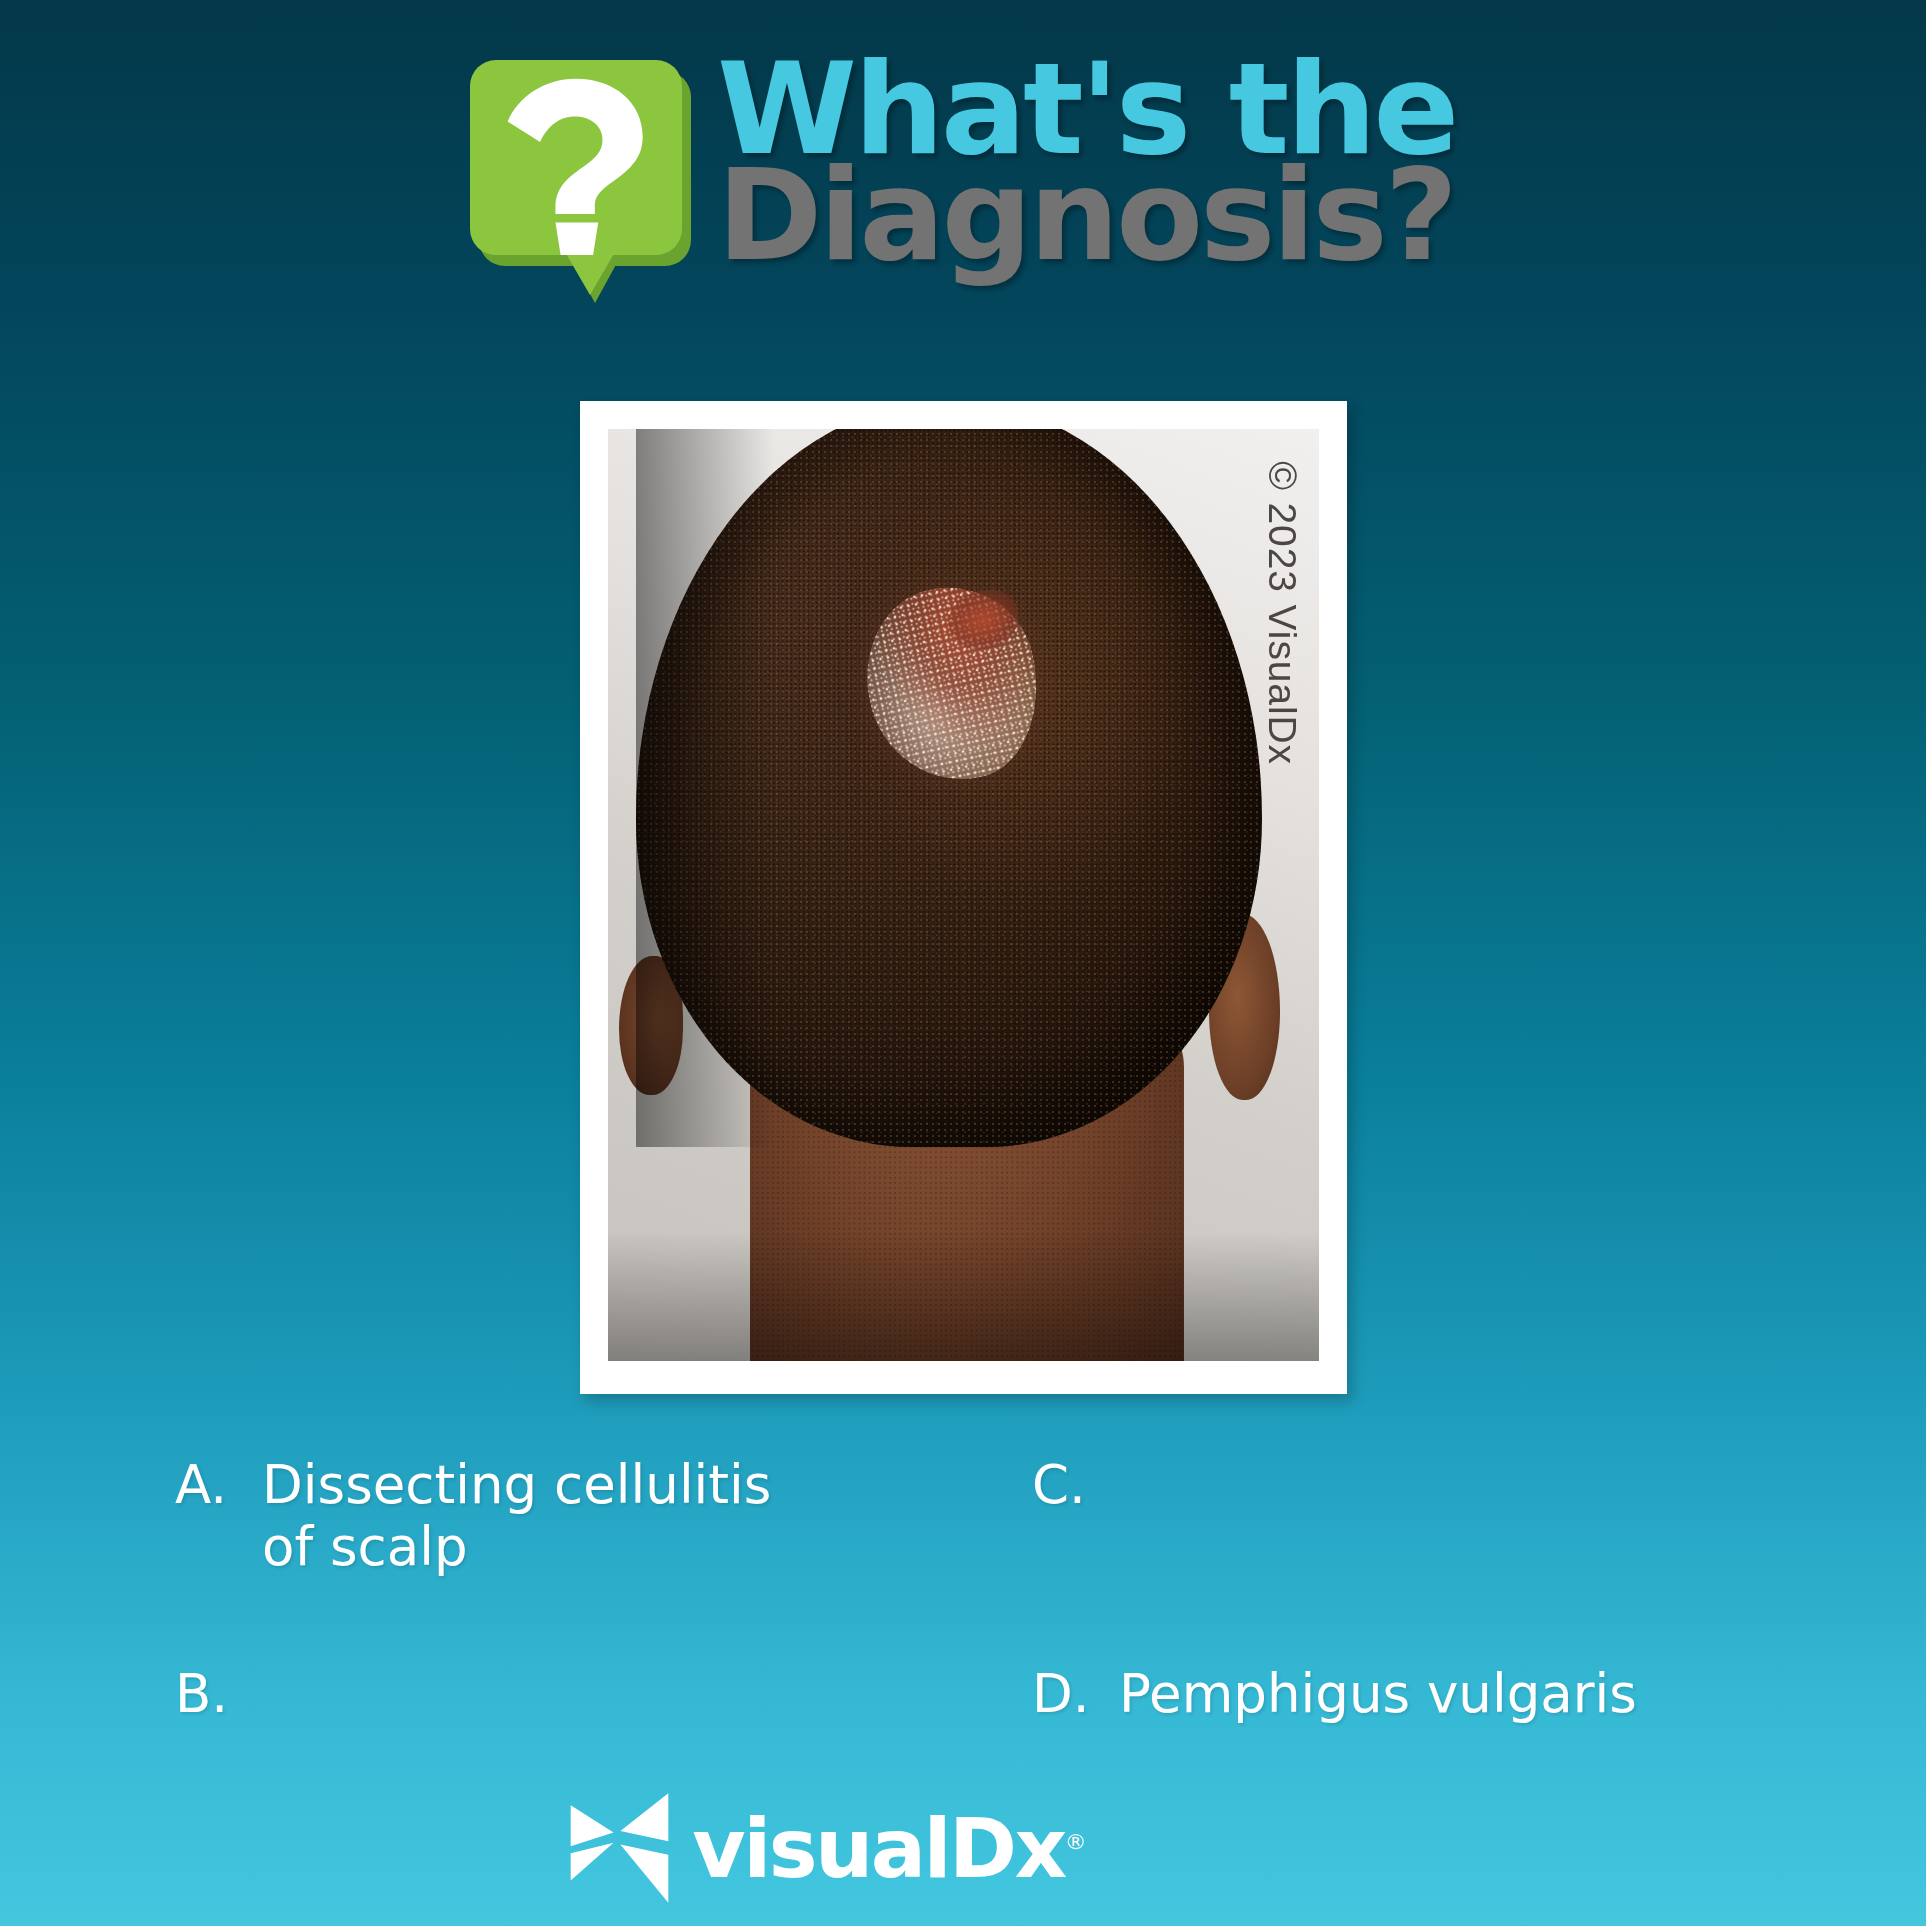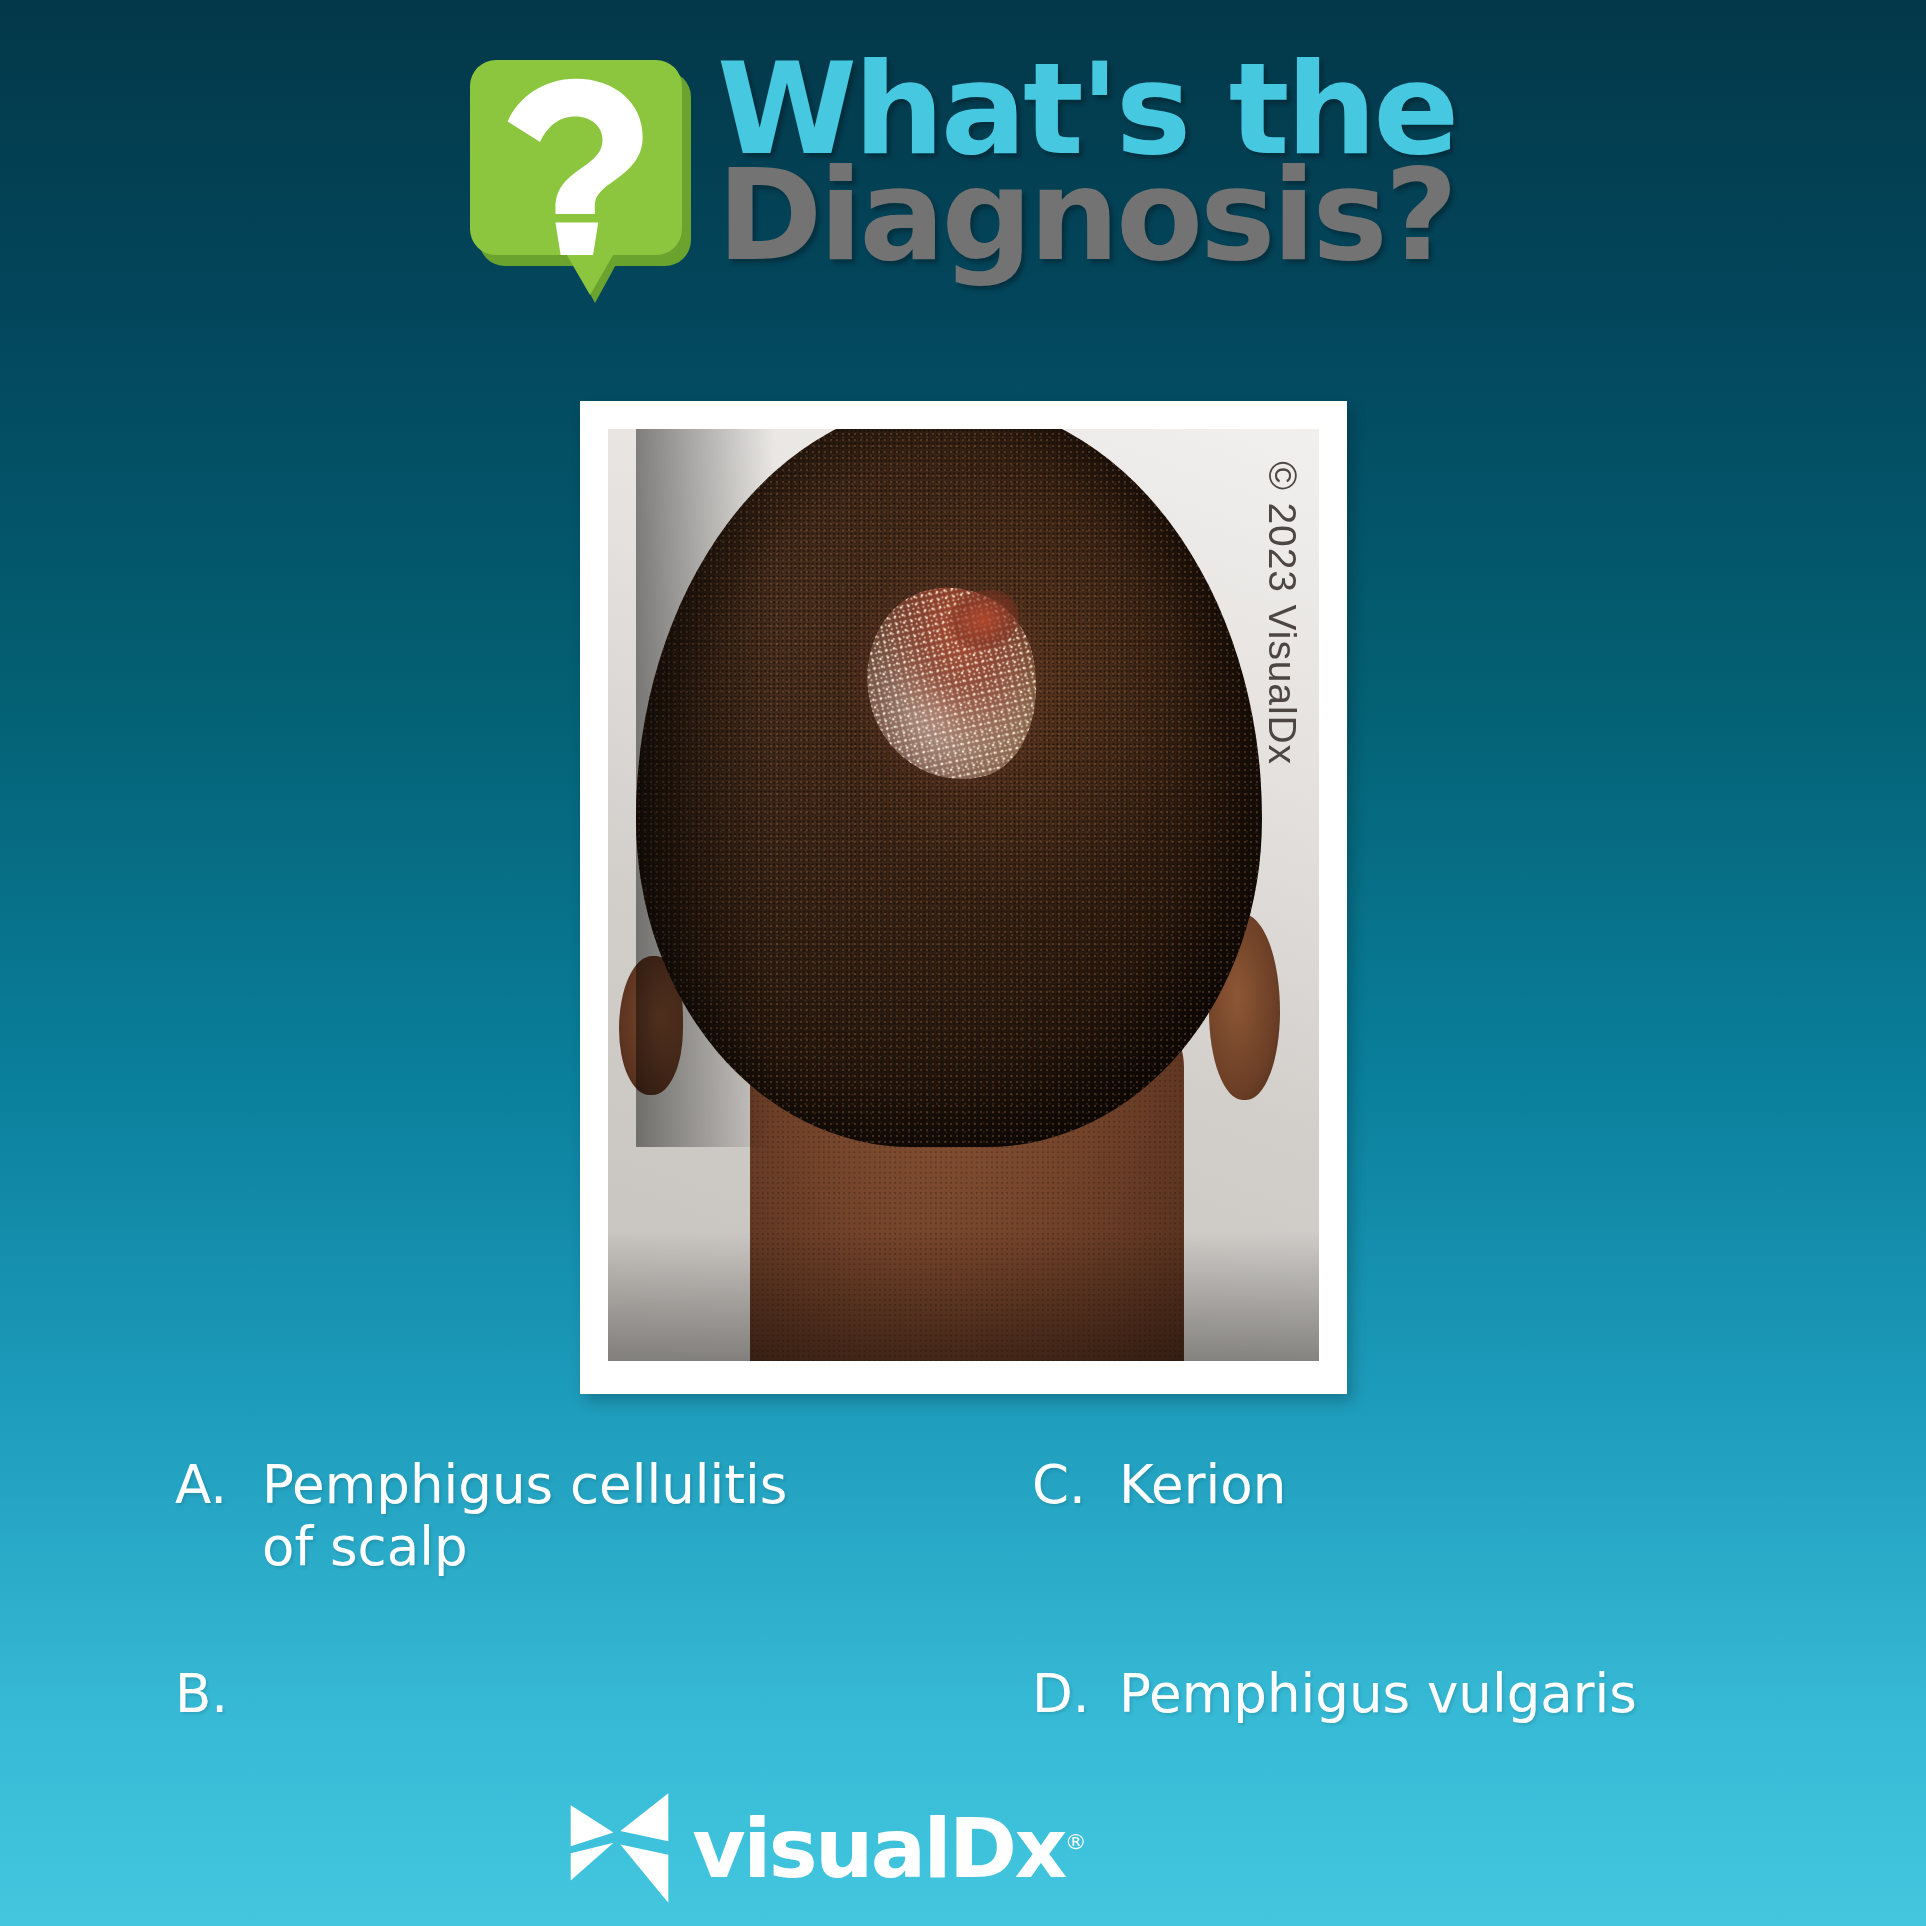--- a/index.html
+++ b/index.html
@@ -360,30 +360,29 @@
     </div>
     <div class="ph-shadow-b"></div>
     <div class="ph-watermark">© 2023 VisualDx</div>
   </div>
 </div>
 
 <div class="options">
 
   <div class="opt opt-a">
     <span class="letter">A.</span>
-    <span class="text">Pemphigus cellulitis of scalp</span>
+    <span class="text">Dissecting cellulitis of scalp</span>
   </div>
 
   <div class="opt opt-b">
     <span class="letter">B.</span>
   </div>
 
   <div class="opt opt-c">
     <span class="letter">C.</span>
-    <span class="text">Kerion</span>
   </div>
 
   <div class="opt opt-d">
     <span class="letter">D.</span>
     <span class="text">Pemphigus vulgaris</span>
   </div>
 
 </div>
 
 <div class="footer">

